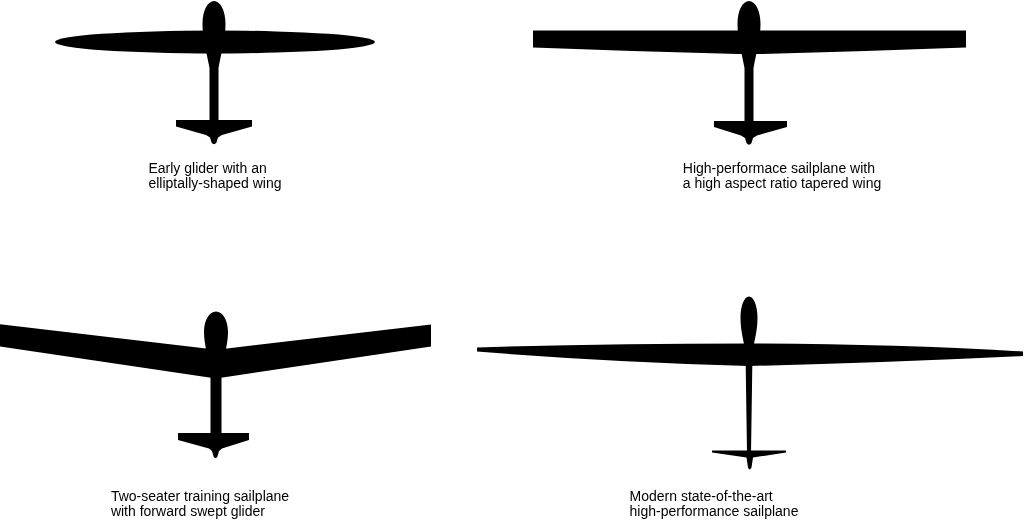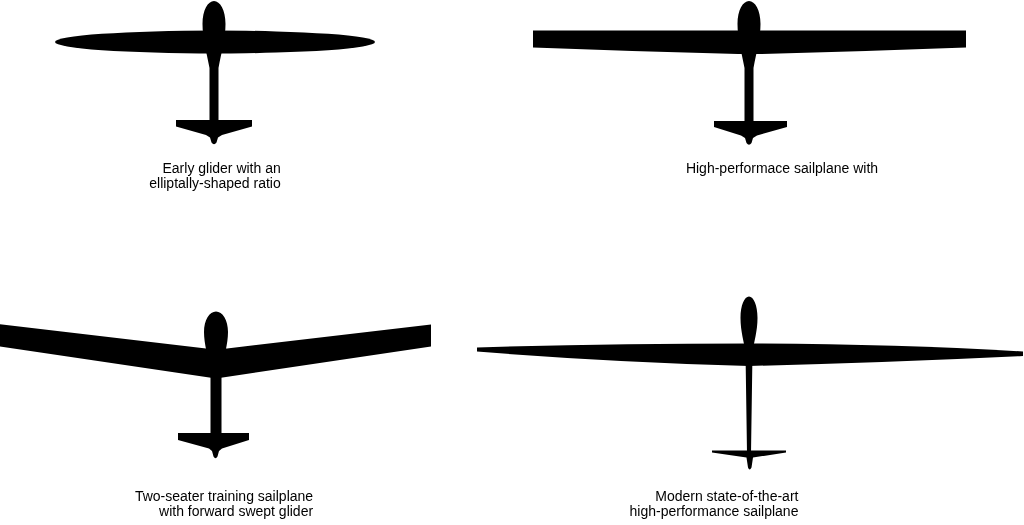--- a/index.html
+++ b/index.html
@@ -17,21 +17,21 @@
   }
   #silhouettes {
     position: absolute;
     left: 0;
     top: 0;
     color: var(--ink, #000000);
   }
   .caption {
     position: absolute;
     transform: translateX(-50%);
-    text-align: right;
+    text-align: left;
     font-size: 14px;
     line-height: 15px;
     color: var(--ink, #000000);
     white-space: nowrap;
   }
   .cap-line { display: block; }
 </style>
 </head>
 <body>
 
@@ -59,28 +59,29 @@
 
     <g>
       <path d="M 477 347.5 Q 610 343.5 749 343.5 Q 895 344 1023 351.5 L 1023 356 Q 890 362.5 749 366 Q 608 362 477 351.5 Z"></path>
       <path d="M 749 296.5 C 753.5 296.5 757.5 305 757.5 318 C 757.5 331 754 342 752.5 352 L 751 453 L 747 453 L 745.5 352 C 744 342 740.5 331 740.5 318 C 740.5 305 744.5 296.5 749 296.5 Z"></path>
       <path d="M 712 450.5 L 786 450.5 L 786 452.5 L 753 457.5 L 751.5 467.5 Q 749.5 471.5 748 467.5 L 746.5 457.5 L 712 452.5 Z"></path>
     </g>
   </svg>
 
   <div class="caption" style="left:215px; top:161px;">
     <span class="cap-line">Early glider with an</span>
-    <span class="cap-line">elliptally-shaped ratio</span>
+    <span class="cap-line">elliptally-shaped wing</span>
   </div>
 
   <div class="caption" style="left:782px; top:161px;">
     <span class="cap-line">High-performace sailplane with</span>
+    <span class="cap-line">a high aspect ratio tapered wing</span>
   </div>
 
-  <div class="caption" style="left:224px; top:489px;">
+  <div class="caption" style="left:200px; top:489px;">
     <span class="cap-line">Two-seater training sailplane</span>
     <span class="cap-line">with forward swept glider</span>
   </div>
 
   <div class="caption" style="left:714px; top:489px;">
     <span class="cap-line">Modern state-of-the-art</span>
     <span class="cap-line">high-performance sailplane</span>
   </div>
 
 </div>

